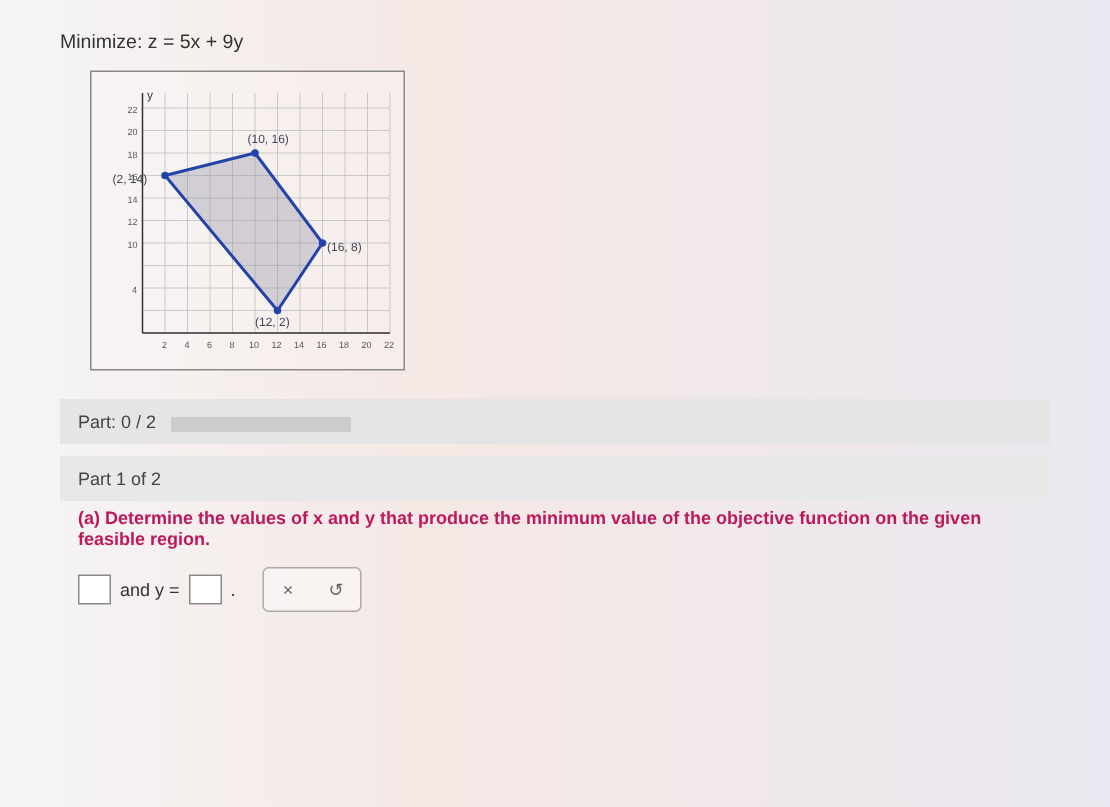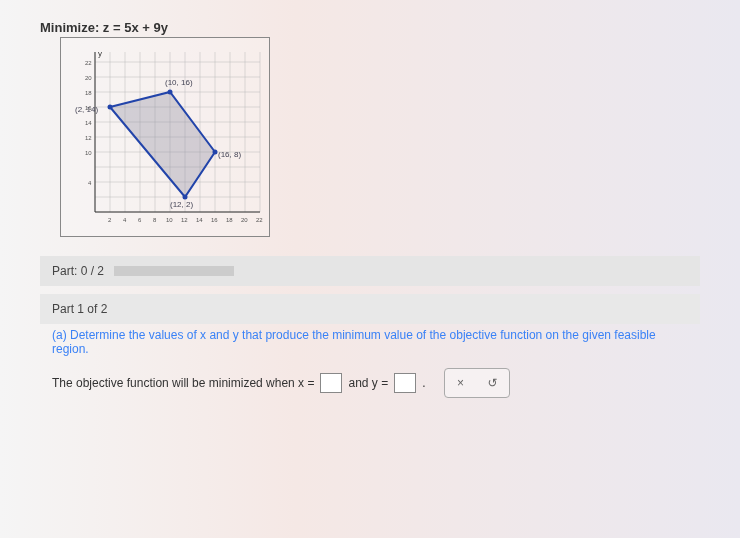--- a/index.html
+++ b/index.html
@@ -8,60 +8,60 @@
       background: linear-gradient(90deg, #f5f5f5 0%, #f5e8e5 40%, #eae8f0 100%);
       width: 740px;
       height: 538px;
       padding: 20px 40px;
       color: #333;
       font-size: 12px;
       position: relative;
     }
     .objective {
       font-size: 13px;
-      margin-bottom: 2px;
-      font-weight: bold;
+      margin-bottom: 12px;
     }
     .graph-wrap {
       margin-left: 20px;
       margin-bottom: 16px;
     }
     .graph-border {
       border: 1px solid #888;
       display: inline-block;
       padding: 4px;
       background: rgba(255,255,255,0.2);
     }
     svg { display: block; }
     .part-bar {
       background: #e5e5e5;
       padding: 8px 12px;
       font-size: 12px;
       color: #444;
       display: flex;
-      align-items: center;
+      align-items: flex-end;
       gap: 10px;
       margin-bottom: 8px;
     }
     .progress {
       width: 120px;
       height: 10px;
       background: #ccc;
       position: relative;
     }
     .part-header {
       background: #e8e8e8;
       padding: 8px 12px;
       font-size: 12px;
       color: #444;
     }
     .question {
       padding: 4px 12px 12px 12px;
       font-size: 12px;
-      color: #3b82f6;
+      color: #be185d;
+      font-weight: bold;
     }
     .answer-line {
       padding: 0 12px;
       display: flex;
       align-items: center;
       gap: 6px;
       font-size: 12px;
     }
     .blank {
       width: 22px;
@@ -170,21 +170,20 @@
 <div class="part-bar">
   <span>Part: 0 / 2</span>
   <div class="progress"></div>
 </div>
 
 <div class="part-header">Part 1 of 2</div>
 
 <div class="question">(a) Determine the values of x and y that produce the minimum value of the objective function on the given feasible region.</div>
 
 <div class="answer-line">
-  <span>The objective function will be minimized when x =</span>
   <input class="blank" style="">
   <span>and y =</span>
   <input class="blank" style="">
   <span>.</span>
   <div class="controls">
     <div class="ctrl-btn">×</div>
     <div class="ctrl-btn">↺</div>
   </div>
 </div>
 

